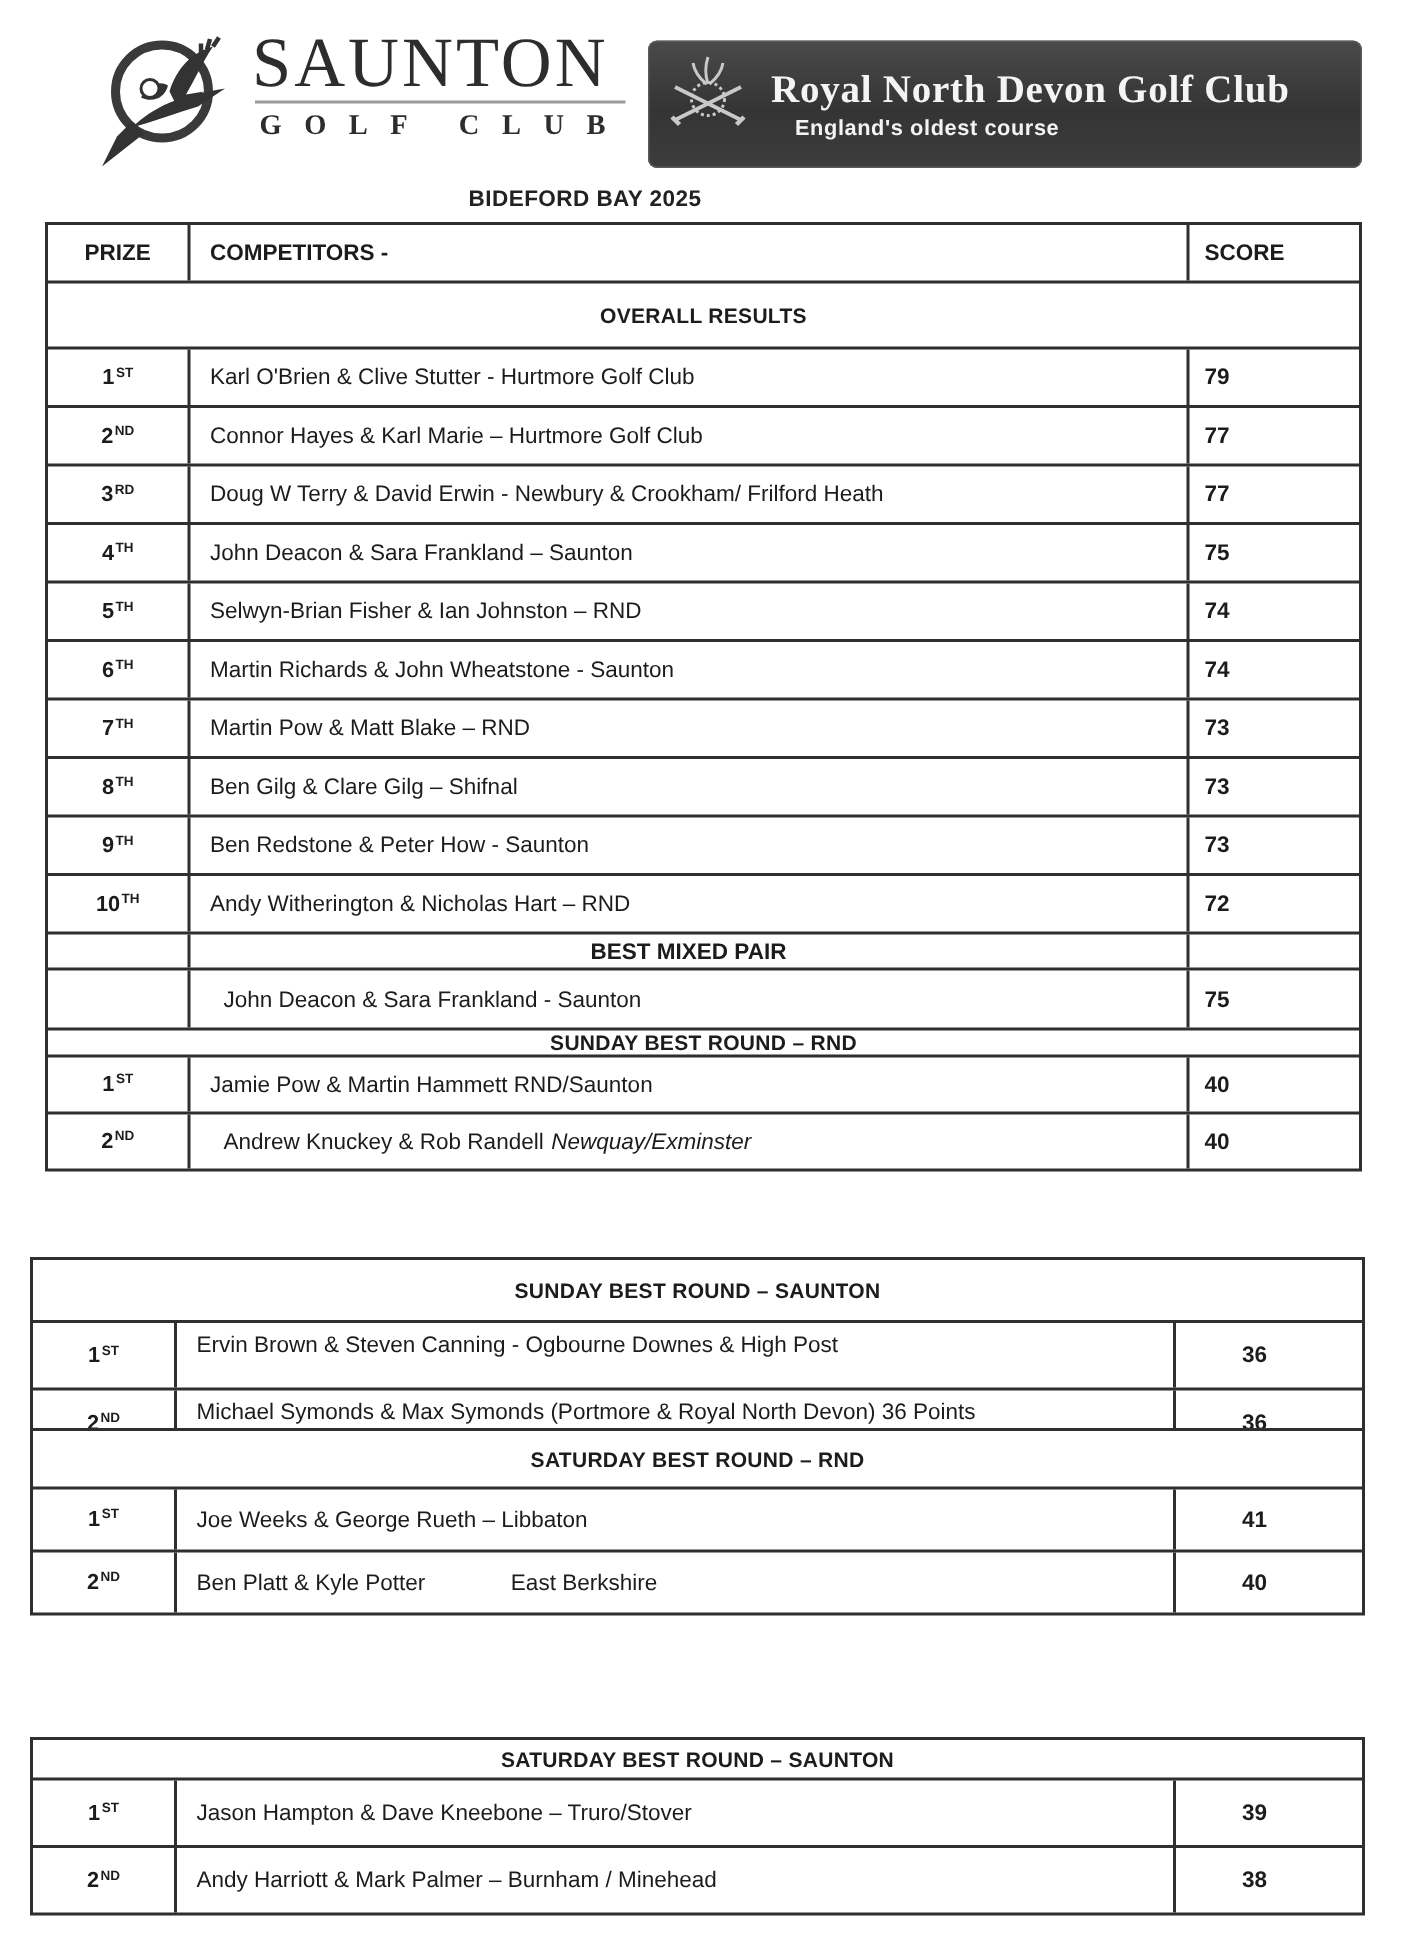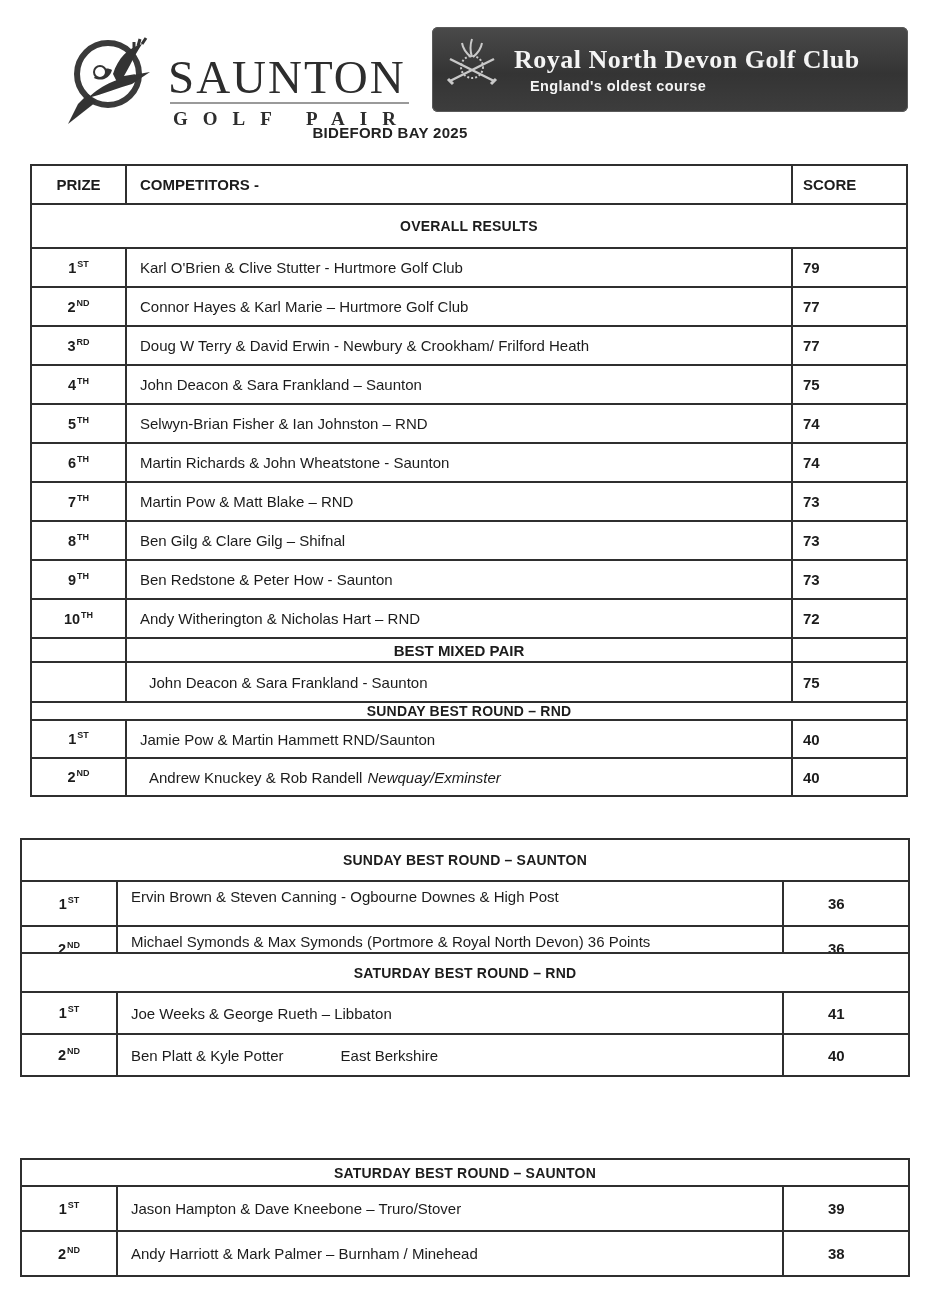--- a/index.html
+++ b/index.html
@@ -3,21 +3,21 @@
 <meta charset="utf-8">
 <style>
   html,body{margin:0;padding:0;background:#e8e8e8;}
   .page{
     position:relative;width:940px;height:1302px;margin:0 auto;
     background:#ffffff;overflow:hidden;
     font-family:"Liberation Sans",sans-serif;color:#1f1f1f;
   }
 
   
-  .saunton-logo{position:absolute;left:58px;top:32px;display:flex;align-items:flex-end;}
+  .saunton-logo{position:absolute;left:58px;top:19px;display:flex;align-items:flex-start;}
   .saunton-text{margin-left:10px;}
   .saunton-name{
     font-family:"Liberation Serif",serif;font-size:47px;line-height:46px;
     letter-spacing:2px;color:#2d2d2d;font-weight:500;
   }
   .saunton-rule{height:2px;background:#9a9a9a;margin:2px 2px 4px 2px;}
   .saunton-sub{
     font-family:"Liberation Serif",serif;font-size:19px;font-weight:bold;
     letter-spacing:15px;color:#2d2d2d;padding-left:5px;white-space:nowrap;
   }
@@ -48,21 +48,21 @@
   .c-prize{justify-content:center;font-weight:bold;font-size:14.5px;border-right:2px solid #2f2f2f;}
   .c-comp{flex:1;padding-left:13px;border-right:2px solid #2f2f2f;}
   .c-score{padding-left:10px;font-weight:bold;}
   .sec{flex:1;justify-content:center;font-weight:bold;font-size:14px;letter-spacing:.2px;}
   .center{justify-content:center;padding-left:0;font-weight:bold;}
   .hdr{font-weight:bold;font-size:15px;}
   .sup{font-size:9px;position:relative;top:-4px;margin-left:1px;}
   .it{font-style:italic;margin-left:5px;}
   .gapclub{margin-left:17px;padding-left:40px;}
 
-  .t1{left:30px;top:164px;width:878px;}
+  .t1{left:30px;top:148px;width:878px;}
   .t1 .c-prize{width:95px;}
   .t1 .c-score{width:113px;}
 
   .tw .c-prize{width:96px;}
   .tw .c-score{width:124px;padding-left:44px;}
   .t2{left:20px;top:838px;width:890px;}
   .t3{left:20px;top:952px;width:890px;}
   .t4{left:20px;top:1158px;width:890px;}
 </style>
 </head>
@@ -78,21 +78,21 @@
         <path d="M30 66 C45 52 60 45 92 40 L74 52 C60 56 45 62 30 66 Z" fill="#333"></path>
         <path d="M55 42 C60 26 70 16 84 12 C76 24 72 34 66 44 L78 42 L60 52 Z" fill="#333"></path>
         <path d="M84 12 L88 6 M80 14 L82 7 M76 17 L76 10" stroke="#333" stroke-width="3"></path>
         <path d="M36 46 C40 38 48 34 54 38 C52 46 44 50 36 46 Z" fill="#333"></path>
         <circle cx="42" cy="40" r="6" fill="#fff" stroke="#333" stroke-width="2"></circle>
       </svg>
     </span>
     <span class="saunton-text">
       <span class="saunton-name">SAUNTON</span>
       <span class="saunton-rule" style="display:block;"></span>
-      <span class="saunton-sub" style="display:block;">GOLF PAIR</span>
+      <span class="saunton-sub" style="display:block;">GOLF CLUB</span>
     </span>
   </div>
 
   <div class="rnd-banner">
     <span style="margin-left:12px;">
       <svg width="56" height="66" viewBox="0 0 56 66">
         <g stroke="#c9c9c9" fill="none" stroke-width="2">
           <path d="M28 4 C26 10 26 16 28 22"></path>
           <path d="M18 8 C19 14 22 18 27 22"></path>
           <path d="M38 8 C37 14 34 18 29 22"></path>

